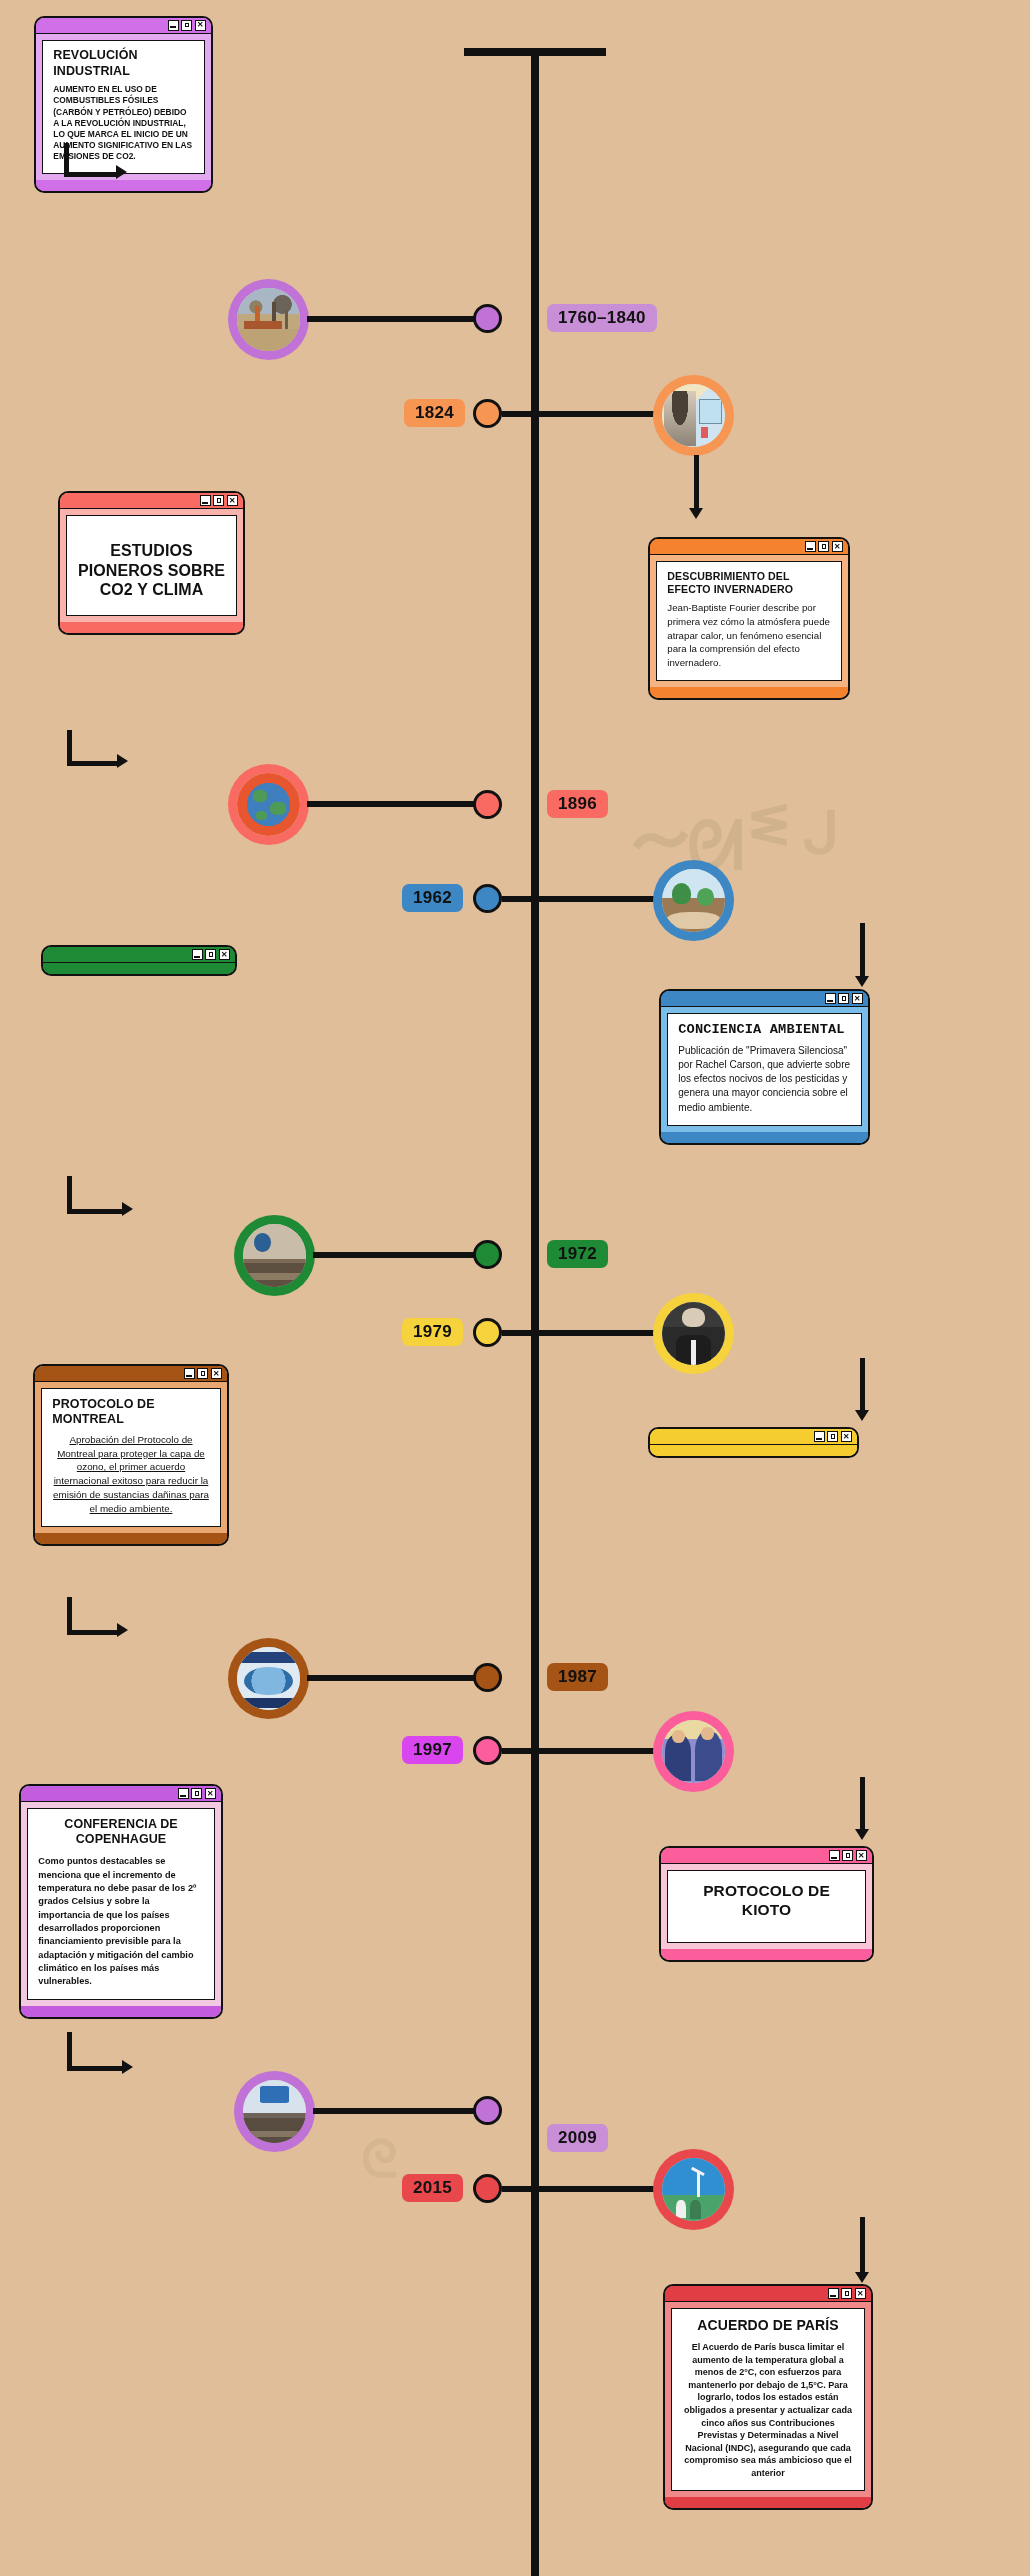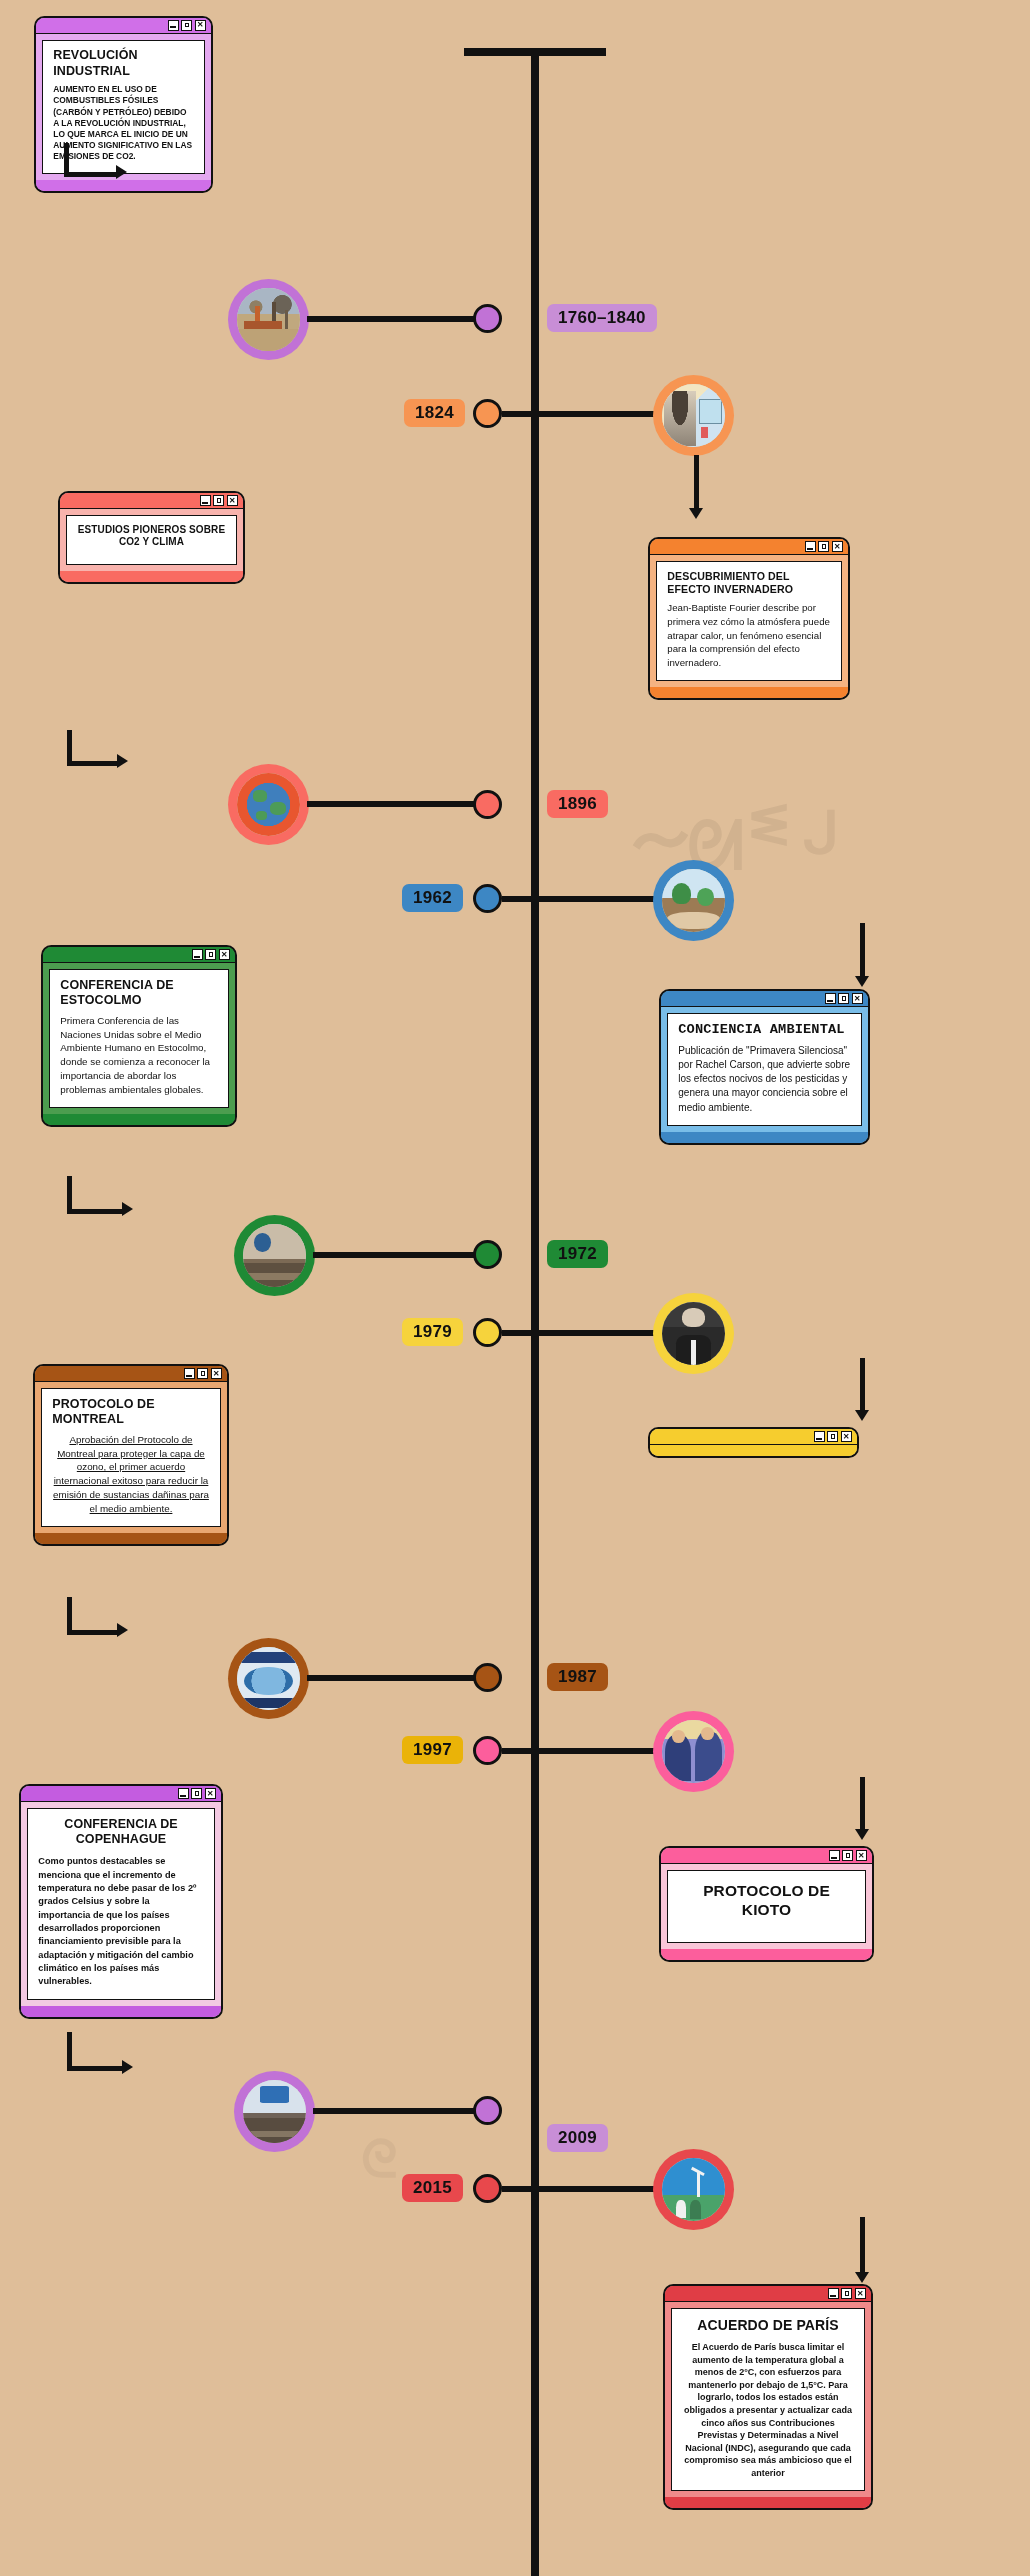--- a/index.html
+++ b/index.html
@@ -347,21 +347,21 @@
       <div class="wbtn">
           <div class="mn"></div>
         </div>
       <div class="wbtn">
           <div class="sq"></div>
         </div>
       <div class="wbtn">✕</div>
     </div>
     <div class="card-body">
       <div class="card-inner">
-        <h3 style="font-size:10px; text-align:center;">ESTUDIOS PIONEROS SOBRE CO2 Y CLIMA</h3>
+        <h3 style="font-size:16px; text-align:center;margin-top:17px;">ESTUDIOS PIONEROS SOBRE CO2 Y CLIMA</h3>
       </div>
     </div>
     <div class="card-foot" style="background:#f96b62;"></div>
   </div>
 
   <div class="elbow" style="left:67px; top:730px; width:72px; height:52px;">
     <div class="v" style="height:36px;"></div>
     <div class="h" style="left:3.4px; top:31px; width:48px;"></div>
     <div class="arrowhead ah-right" style="left:50px; top:24px;"></div>
   </div>
@@ -420,26 +420,20 @@
 
   <div class="card" style="left:41px; top:945px; width:196px; background:#4c9d4f;">
     <div class="card-bar" style="background:#1f8a35;">
       <div class="wbtn">
           <div class="mn"></div>
         </div>
       <div class="wbtn">
           <div class="sq"></div>
         </div>
       <div class="wbtn">✕</div>
-    </div>
-    <div class="card-body">
-      <div class="card-inner">
-        <h3 style="font-size:12.5px;">CONFERENCIA DE ESTOCOLMO</h3>
-        <p style="font-size:9.8px;">Primera Conferencia de las Naciones Unidas sobre el Medio Ambiente Humano en Estocolmo, donde se comienza a reconocer la importancia de abordar los problemas ambientales globales.</p>
-      </div>
     </div>
     <div class="card-foot" style="background:#1f8a35;"></div>
   </div>
 
   <div class="elbow" style="left:67px; top:1176px; width:77px; height:53px;">
     <div class="v" style="height:38px;"></div>
     <div class="h" style="left:3.4px; top:33px; width:53px;"></div>
     <div class="arrowhead ah-right" style="left:55px; top:26px;"></div>
   </div>
 
@@ -522,21 +516,21 @@
           radial-gradient(circle at 50% 50%, #7fb7e0 0 60%, #2d6da8 61% 100%);border-radius:50%;"></div>
         <div style="position:absolute;left:0;bottom:4%;width:100%;height:16%;background:#1d3566;"></div>
       </div>
     </div>
   </div>
 
   <div class="rail" style="left:307px; top:1675px; width:172px;"></div>
   <div class="dot" style="left:473px; top:1663px; background:#a65415;"></div>
   <div class="pill" style="left:547px; top:1663px; background:#a65415;">1987</div>
 
-  <div class="pill" style="left:402px; top:1736px; background:#eab308;border-radius:6px;">1997</div>
+  <div class="pill" style="left:402px; top:1736px; background:#d946ef;">1997</div>
   <div class="dot" style="left:473px; top:1736px; background:#fc5e9c;"></div>
   <div class="rail" style="left:502px; top:1748px; width:155px;"></div>
 
   <div class="bubble" style="left:653px; top:1711px; width:81px; height:81px; background:#fc5e9c;">
     <div class="inner" style="inset:8.6px;">
       <div class="scene" style="background:linear-gradient(#ead9a0 0 30%, #8f8fd0 30% 100%);">
         <div style="position:absolute;left:6%;top:24%;width:40%;height:72%;background:#2f3f7a;border-radius:38% 38% 0 0;"></div>
         <div style="position:absolute;left:52%;top:20%;width:42%;height:76%;background:#3b4c8c;border-radius:38% 38% 0 0;"></div>
         <div style="position:absolute;left:16%;top:16%;width:20%;height:20%;background:#e3b88d;border-radius:50%;"></div>
         <div style="position:absolute;left:62%;top:12%;width:20%;height:20%;background:#e3b88d;border-radius:50%;"></div>

